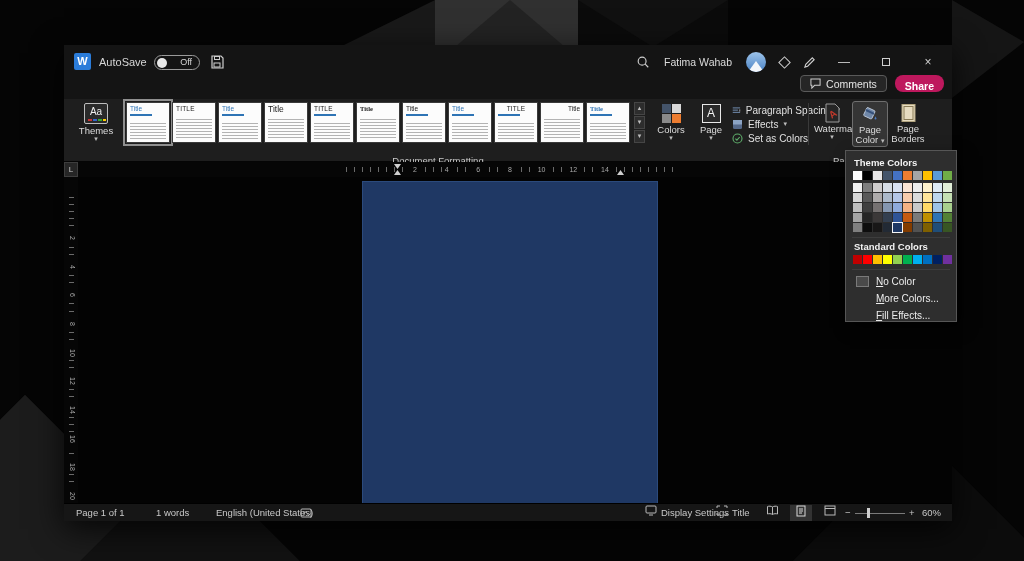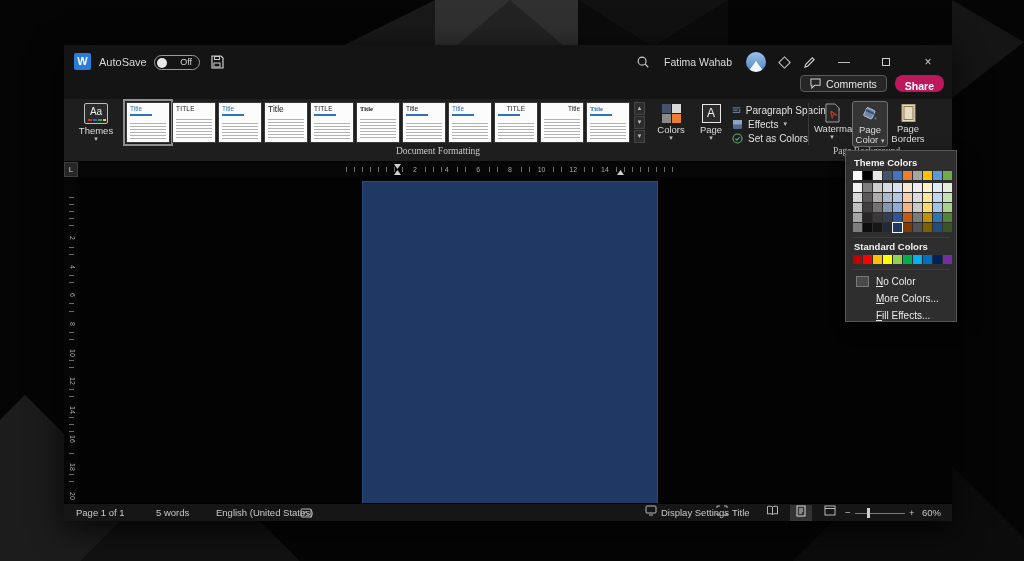--- a/index.html
+++ b/index.html
@@ -43,21 +43,21 @@
   .tabrow{position:absolute;left:0;top:34px;width:100%;height:20px;background:#141414;display:flex;align-items:center;padding-left:8px;}
   .tab{font-size:11px;color:#e3e3e3;padding:0 9px;height:20px;line-height:18px;position:relative;}
   .tab.active{color:#fff;font-weight:bold;}
   .tab.active::after{content:"";position:absolute;left:8px;right:8px;bottom:1px;height:2px;background:#86a9d4;border-radius:1px;}
   .tabrow-right{position:absolute;right:8px;top:-4px;display:flex;gap:8px;}
   .comments-btn{height:17px;border:1px solid #5a5a5a;border-radius:4px;background:#262626;color:#e3e3e3;font-size:10.5px;display:flex;align-items:center;gap:5px;padding:0 9px;}
   .share-btn{height:17px;border-radius:8px;background:#be185d;color:#fff;font-size:10.5px;font-weight:bold;display:flex;align-items:center;gap:5px;padding:0 10px;flex-direction:column;}
 
   
   .ribbon{position:absolute;left:0;top:54px;width:100%;height:63px;background:#1e1e1e;border-bottom:1px solid #050505;}
-  .grp-label{position:absolute;top:45px;height:14px;line-height:14px;font-size:9.5px;color:#c9c9c9;text-align:center;font-family:Liberation Serif, serif;}
+  .grp-label{position:absolute;top:55px;height:14px;line-height:14px;font-size:9.5px;color:#c9c9c9;text-align:center;}
   .lbl-docfmt{left:8px;width:732px;}
   .lbl-pagebg{left:769px;width:110px;text-align:left;}
   .vsep{position:absolute;top:4px;bottom:16px;width:1px;background:#3a3a3a;}
 
   .themes-btn{position:absolute;left:8px;top:3px;width:48px;height:45px;text-align:center;}
   .themes-ic{margin:1px auto 0;width:24px;height:21px;border:1px solid #bdbdbd;border-radius:2px;background:#2a2a2a;color:#f0f0f0;font-size:10px;line-height:15px;position:relative;}
   .themes-ic .dots{position:absolute;left:3px;bottom:2px;width:18px;height:2px;background:linear-gradient(to right,#c33 0 4px,#2a2a2a 4px 5px,#36c 5px 9px,#2a2a2a 9px 10px,#3a3 10px 14px,#2a2a2a 14px 15px,#fc0 15px 18px);}
   .rib-btn-label{font-size:9.5px;color:#dcdcdc;line-height:10px;margin-top:2px;}
   .caret{font-size:7px;color:#bdbdbd;line-height:6px;}
 
@@ -385,21 +385,21 @@
             <span>16</span>
             <span>18</span>
             <span>20</span>
           </div>
       </div>
       <div class="page" style="background-color: rgb(31, 56, 100);"></div>
     </div>
 
     <div class="statusbar">
       <span class="sb" style="left:12px">Page 1 of 1</span>
-      <span class="sb" style="left:92px">5 words</span>
+      <span class="sb" style="left:92px">1 words</span>
       <span class="sb" style="left:152px">English (United States)</span>
       <span class="sb" style="left:236px;top:3px">
         <svg width="12" height="12" viewBox="0 0 12 12">
             <rect x="1" y="2" width="10" height="8" rx="1" fill="none" stroke="#b9b9b9"></rect>
             <path d="M3 5h4M3 7h2" stroke="#b9b9b9"></path>
             <path d="M7.5 7.5l1 1 1.8-2" fill="none" stroke="#b9b9b9"></path>
           </svg>
       </span>
 
       <span class="sb" style="left:581px">

